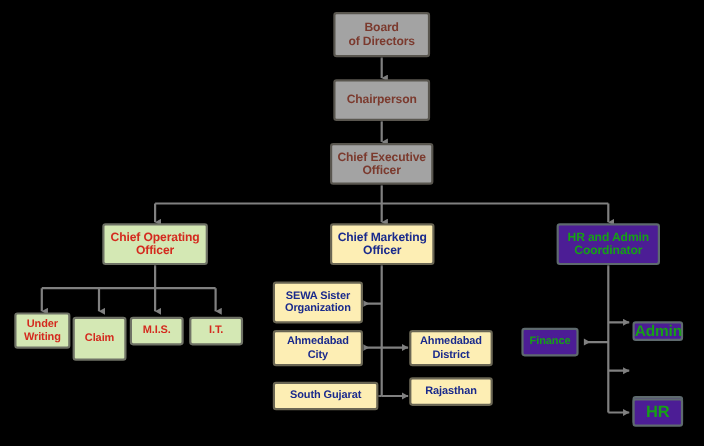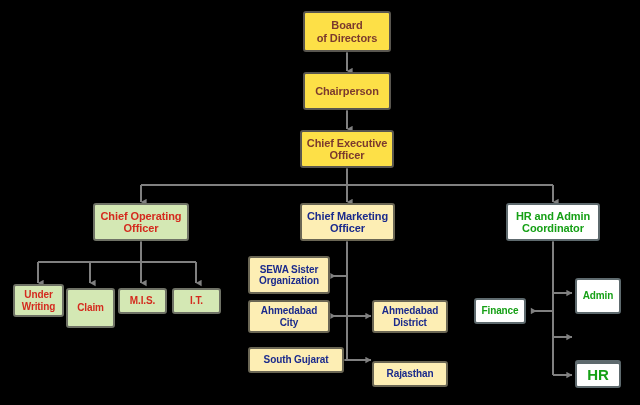--- a/index.html
+++ b/index.html
@@ -33,24 +33,24 @@
     border: 2px solid #5a5a52;
     border-radius: 3px;
     line-height: 1.12;
     font-weight: bold;
     letter-spacing: -0.1px;
     box-shadow: 1px 1px 0 rgba(0,0,0,0.35);
   }
   .node span { display: block; width: 100%; }
 
   
-  .pal-pink   { background: #fde047; color: #7b3a2e; border-color: #59564f; }
+  .pal-pink   { background: #a3a3a3; color: #7b3a2e; border-color: #59564f; }
   .pal-green  { background: #d4e8b4; color: #d42a1e; border-color: #6f7266; }
   .pal-yellow { background: #fdeeb4; color: #1a2a8c; border-color: #6a6654; }
-  .pal-blue   { background: #ffffff; color: #16a016; border-color: #5e6a6e; }
+  .pal-blue   { background: #4c1d95; color: #16a016; border-color: #5e6a6e; }
 </style>
 </head>
 <body>
 
 <div id="chart-root">
 
   <svg class="connectors" viewBox="0 0 640 405" xmlns="http://www.w3.org/2000/svg">
     <defs>
       <marker id="ar-down" markerWidth="7" markerHeight="7" refX="3.2" refY="5.6" orient="auto" markerUnits="userSpaceOnUse">
         <path d="M0,0 L3.2,5.8 L6.4,0 Z" fill="#808080"></path>
@@ -180,29 +180,29 @@
     <span>South Gujarat</span>
   </div>
 
   <div class="node pal-yellow" style="left:372px; top:300px; width:76px; height:33px; font-size:10px;">
     <span>
       <span>Ahmedabad</span>
       <span>District</span>
     </span>
   </div>
 
-  <div class="node pal-yellow" style="left:372px; top:361px; width:76px; height:26px; font-size:10px;">
+  <div class="node pal-yellow" style="left:372px; top:343px; width:76px; height:26px; font-size:10px;">
     <span>Rajasthan</span>
   </div>
 
   <div class="node pal-blue" style="left:474px; top:298px; width:52px; height:26px; font-size:10px;">
     <span>Finance</span>
   </div>
 
-  <div class="node pal-blue" style="left:575px; top:278px; width:46px; height:36px; font-size:10px;">
+  <div class="node pal-blue" style="left:575px; top:292px; width:46px; height:18px; font-size:14px;">
     <span>Admin</span>
   </div>
 
   <div class="node pal-blue" style="left:575px; top:324px; width:46px; height:26px; font-size:10px;margin-top:36px;">
     <span>Training</span>
   </div>
 
   <div class="node pal-blue" style="left:575px; top:362px; width:46px; height:26px; font-size:15px;">
     <span>HR</span>
   </div>

